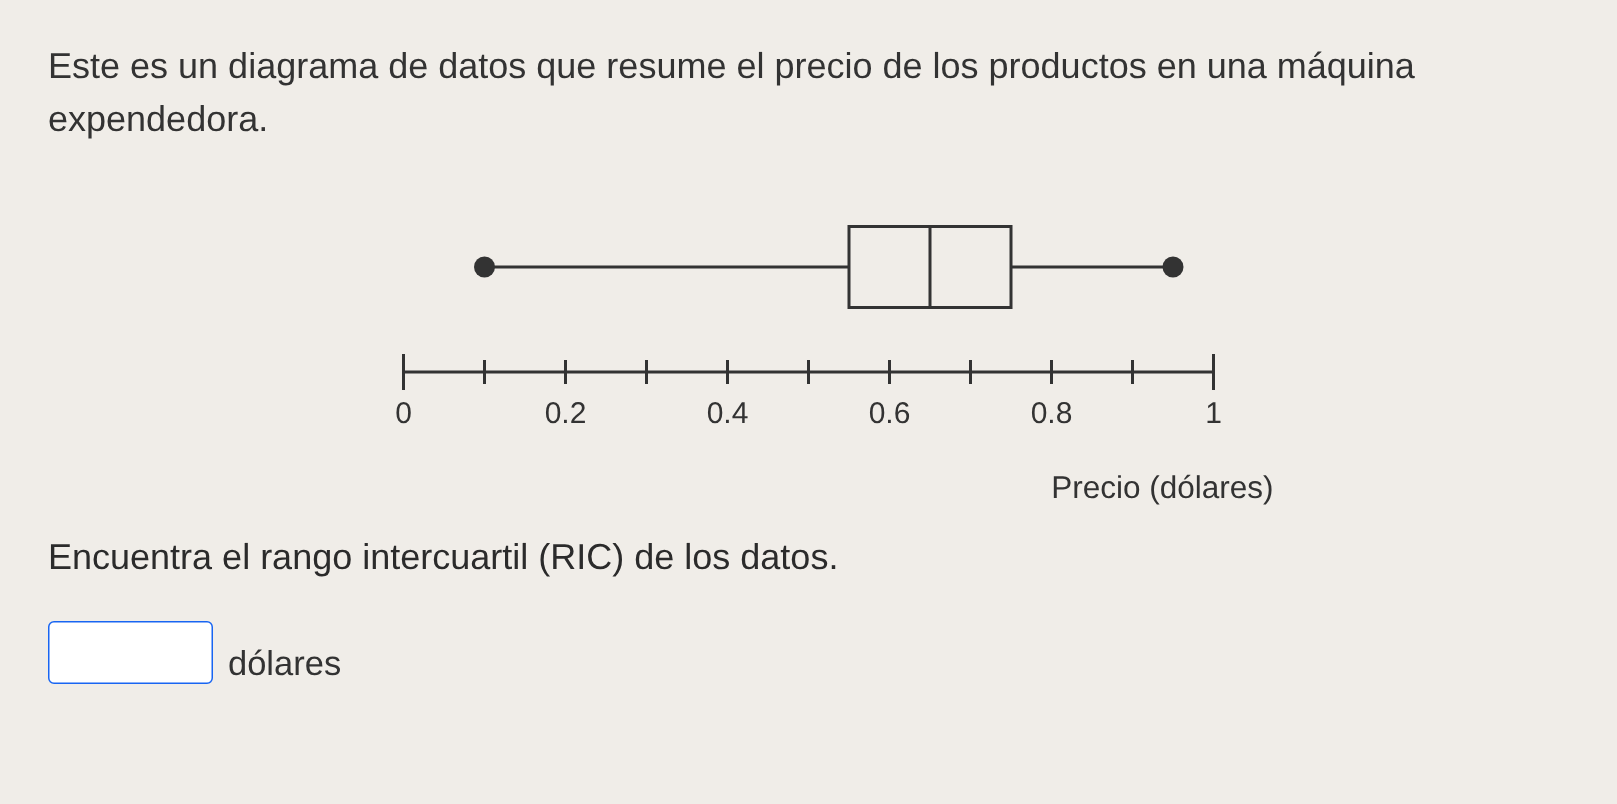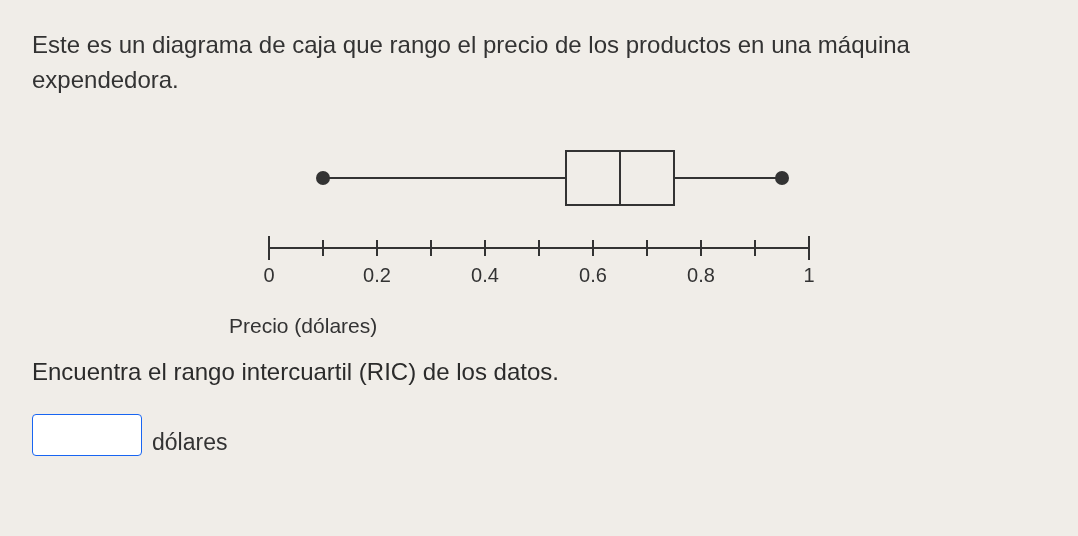--- a/index.html
+++ b/index.html
@@ -22,21 +22,21 @@
   .chart-area {
     width: 620px;
     margin: 0 auto 10px auto;
     position: relative;
   }
   .boxplot-svg {
     display: block;
     margin: 0 auto;
   }
   .axis-label {
-    text-align: left;
+    text-align: right;
     font-size: 21px;
     color: #333;
     margin-top: 6px;
   }
   .question-text {
     font-size: 24px;
     color: #2b2b2b;
     margin-top: 20px;
     font-weight: 500;
   }
@@ -63,21 +63,21 @@
     color: #333;
   }
   .tick-label { font-size: 20px; fill: #333; text-anchor: middle; font-family: inherit; }
   .axis-line { stroke: #333; stroke-width: 2; }
   .box-line { stroke: #333; stroke-width: 2; fill: none; }
   .whisker-dot { fill: #333; }
 </style>
 </head>
 <body>
 
-<div class="prompt-text">Este es un diagrama de caja que rango el precio de los productos en una máquina expendedora.</div>
+<div class="prompt-text">Este es un diagrama de datos que resume el precio de los productos en una máquina expendedora.</div>
 
 <div class="chart-area">
   <svg class="boxplot-svg" id="boxplot-svg" width="620" height="170">
       <line x1="40" y1="110" x2="580" y2="110" class="axis-line"></line>
       <line x1="40" y1="98" x2="40" y2="122" class="axis-line"></line>
       <line x1="580" y1="98" x2="580" y2="122" class="axis-line"></line>
       <line x1="40" y1="102" x2="40" y2="118" class="axis-line"></line>
       <text x="40" y="144" class="tick-label">0</text>
       <line x1="94" y1="102" x2="94" y2="118" class="axis-line"></line>
       <line x1="148" y1="102" x2="148" y2="118" class="axis-line"></line>

